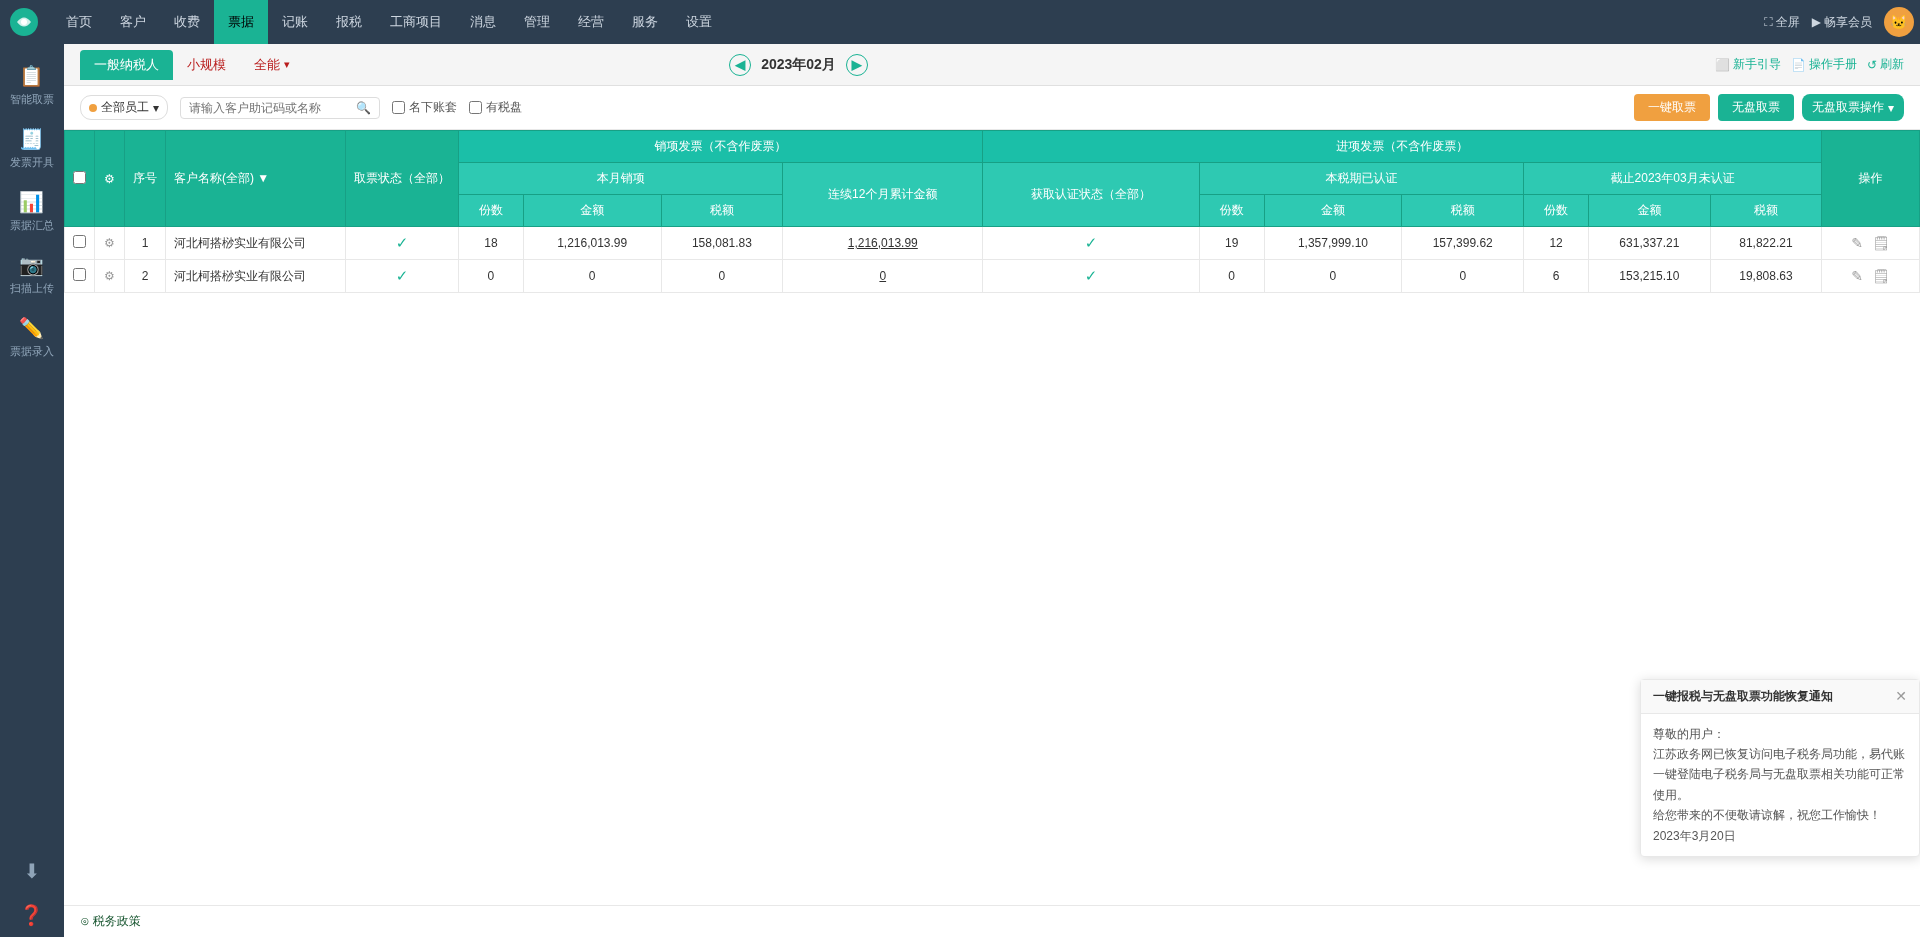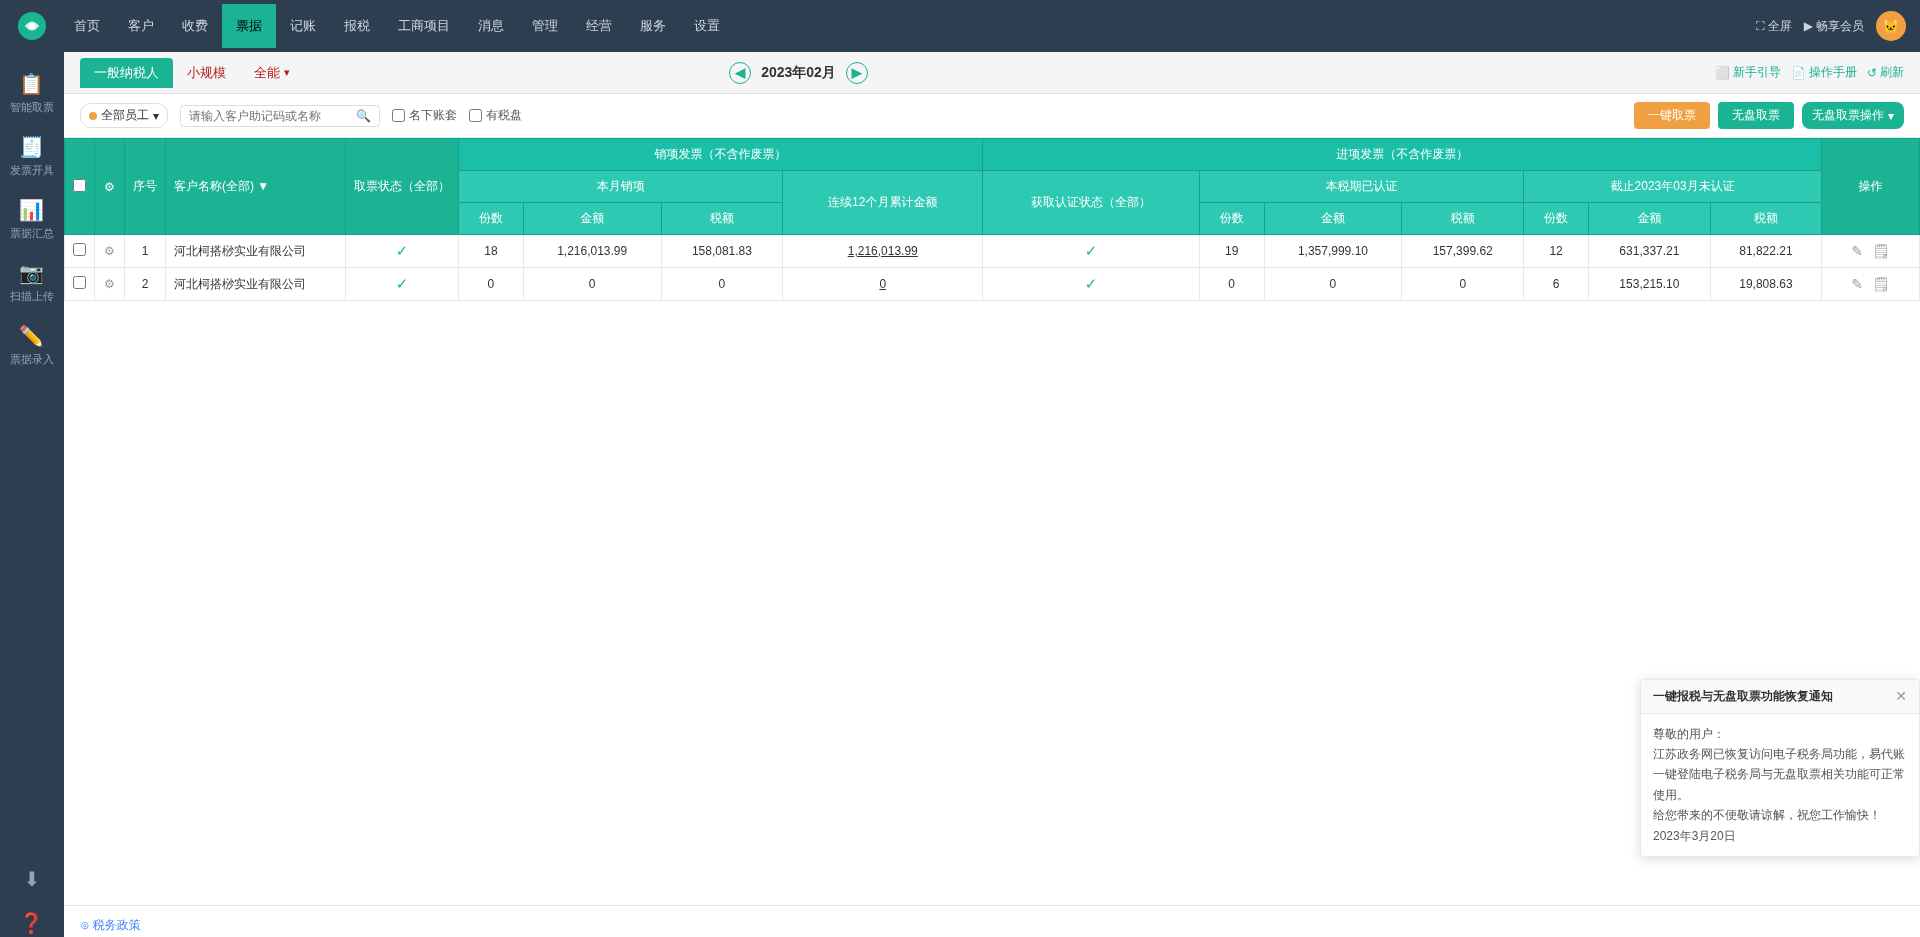--- a/index.html
+++ b/index.html
@@ -1,24 +1,24 @@
 <!DOCTYPE html>
 <html><head>
   <meta charset="utf-8">
   <style>
     * { box-sizing: border-box; margin: 0; padding: 0; }
     body { font-family: 'Microsoft YaHei', Arial, sans-serif; font-size: 13px; background: #f0f2f5; color: #333; overflow: hidden; }
 
     
     .top-nav {
-      height: 52px;
+      height: 44px;
       background: #2d3e50;
       display: flex;
       align-items: center;
-      padding: 0 14px;
+      padding: 0 6px;
       color: #fff;
     }
     .top-nav .logo {
       width: 36px;
       height: 36px;
       margin-right: 10px;
       display: flex; align-items: center; justify-content: center;
     }
     .top-nav .logo svg { width: 30px; height: 30px; }
     .nav-items { display: flex; align-items: center; flex: 1; }
@@ -165,22 +165,22 @@
     .gear-col { width: 30px; }
     .num-col { width: 36px; }
     .name-col { width: 180px; text-align: left !important; }
     .status-col { width: 80px; }
     .check-icon { color: #1ab394; font-size: 15px; }
     .underline { text-decoration: underline; color: #333; }
     .action-icon { color: #999; cursor: pointer; font-size: 14px; margin: 0 3px; }
 
     
     .bottom-bar {
-      height: 40px; background: #fff; border-top: 1px solid #e8e8e8;
-      display: flex; align-items: center; padding: 0 16px; font-size: 12px; color: #3b82f6;
+      height: 32px; background: #fff; border-top: 1px solid #e8e8e8;
+      display: flex; align-items: center; padding: 0 16px; font-size: 12px; color: #14532d;
     }
 
     
     .notification-popup {
       position: fixed;
       bottom: 80px; right: 0;
       width: 280px;
       background: #fff;
       border: 1px solid #e8e8e8;
       border-radius: 4px;

